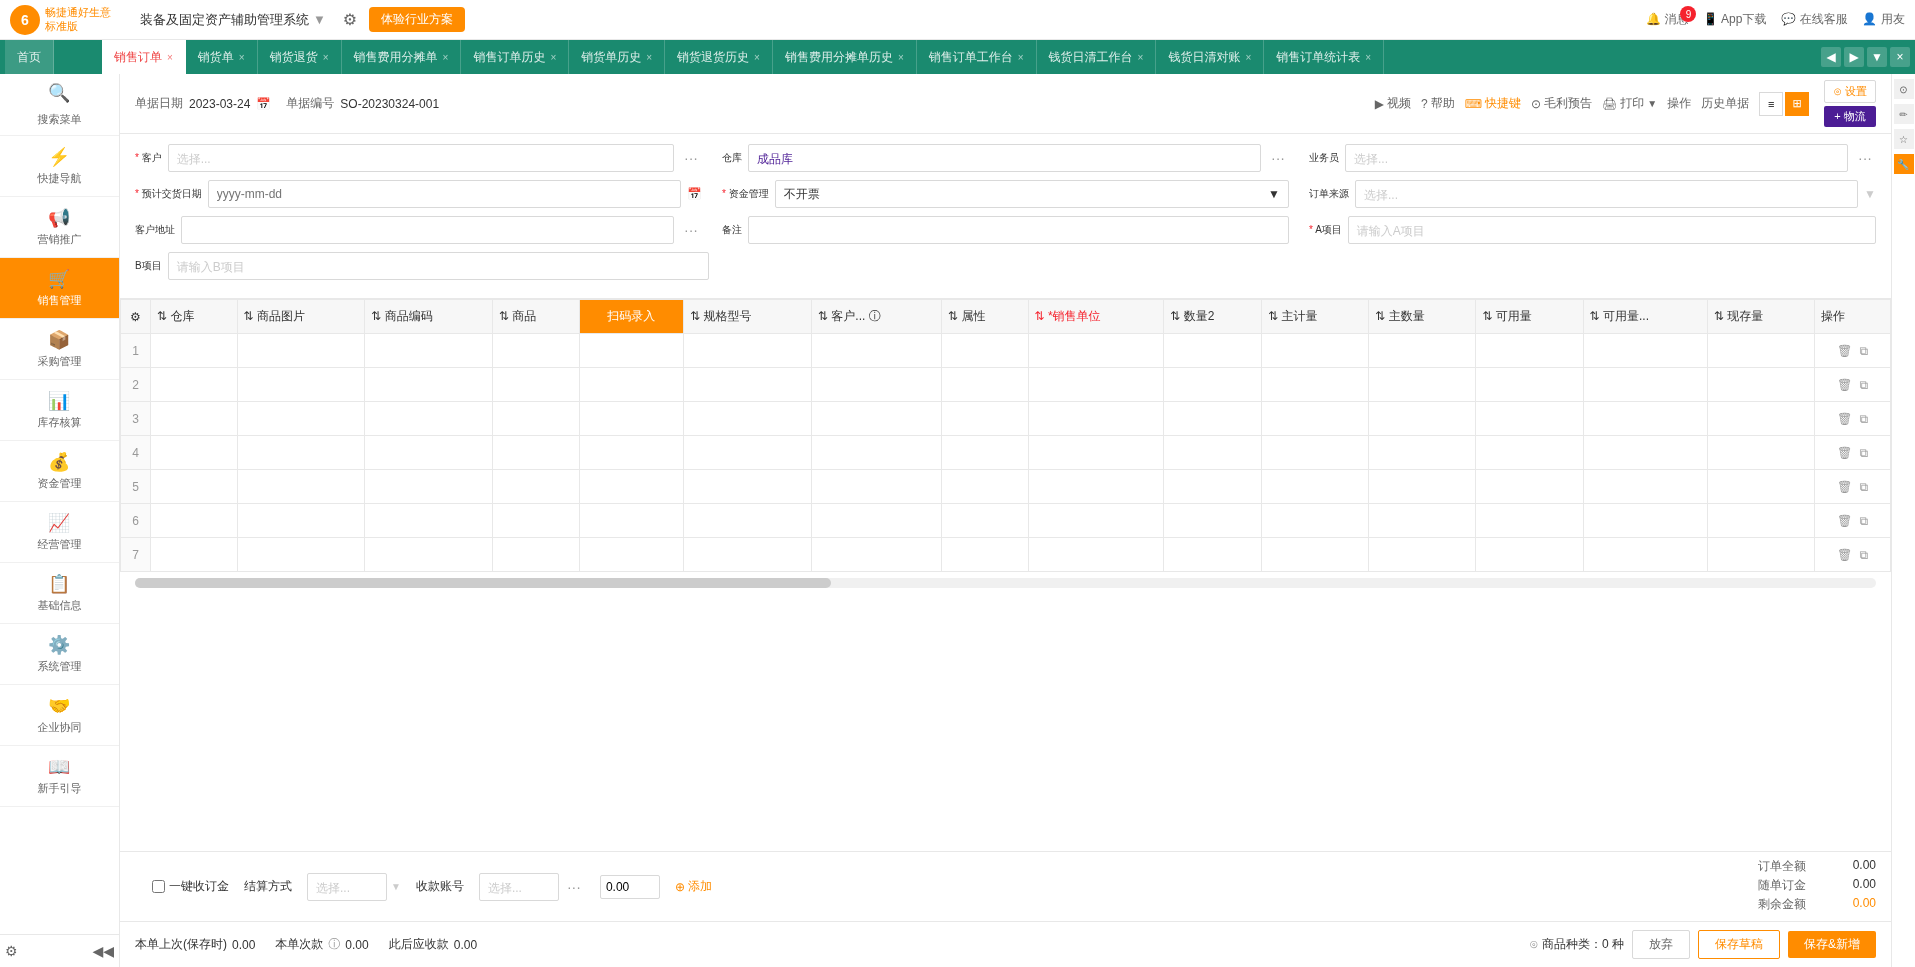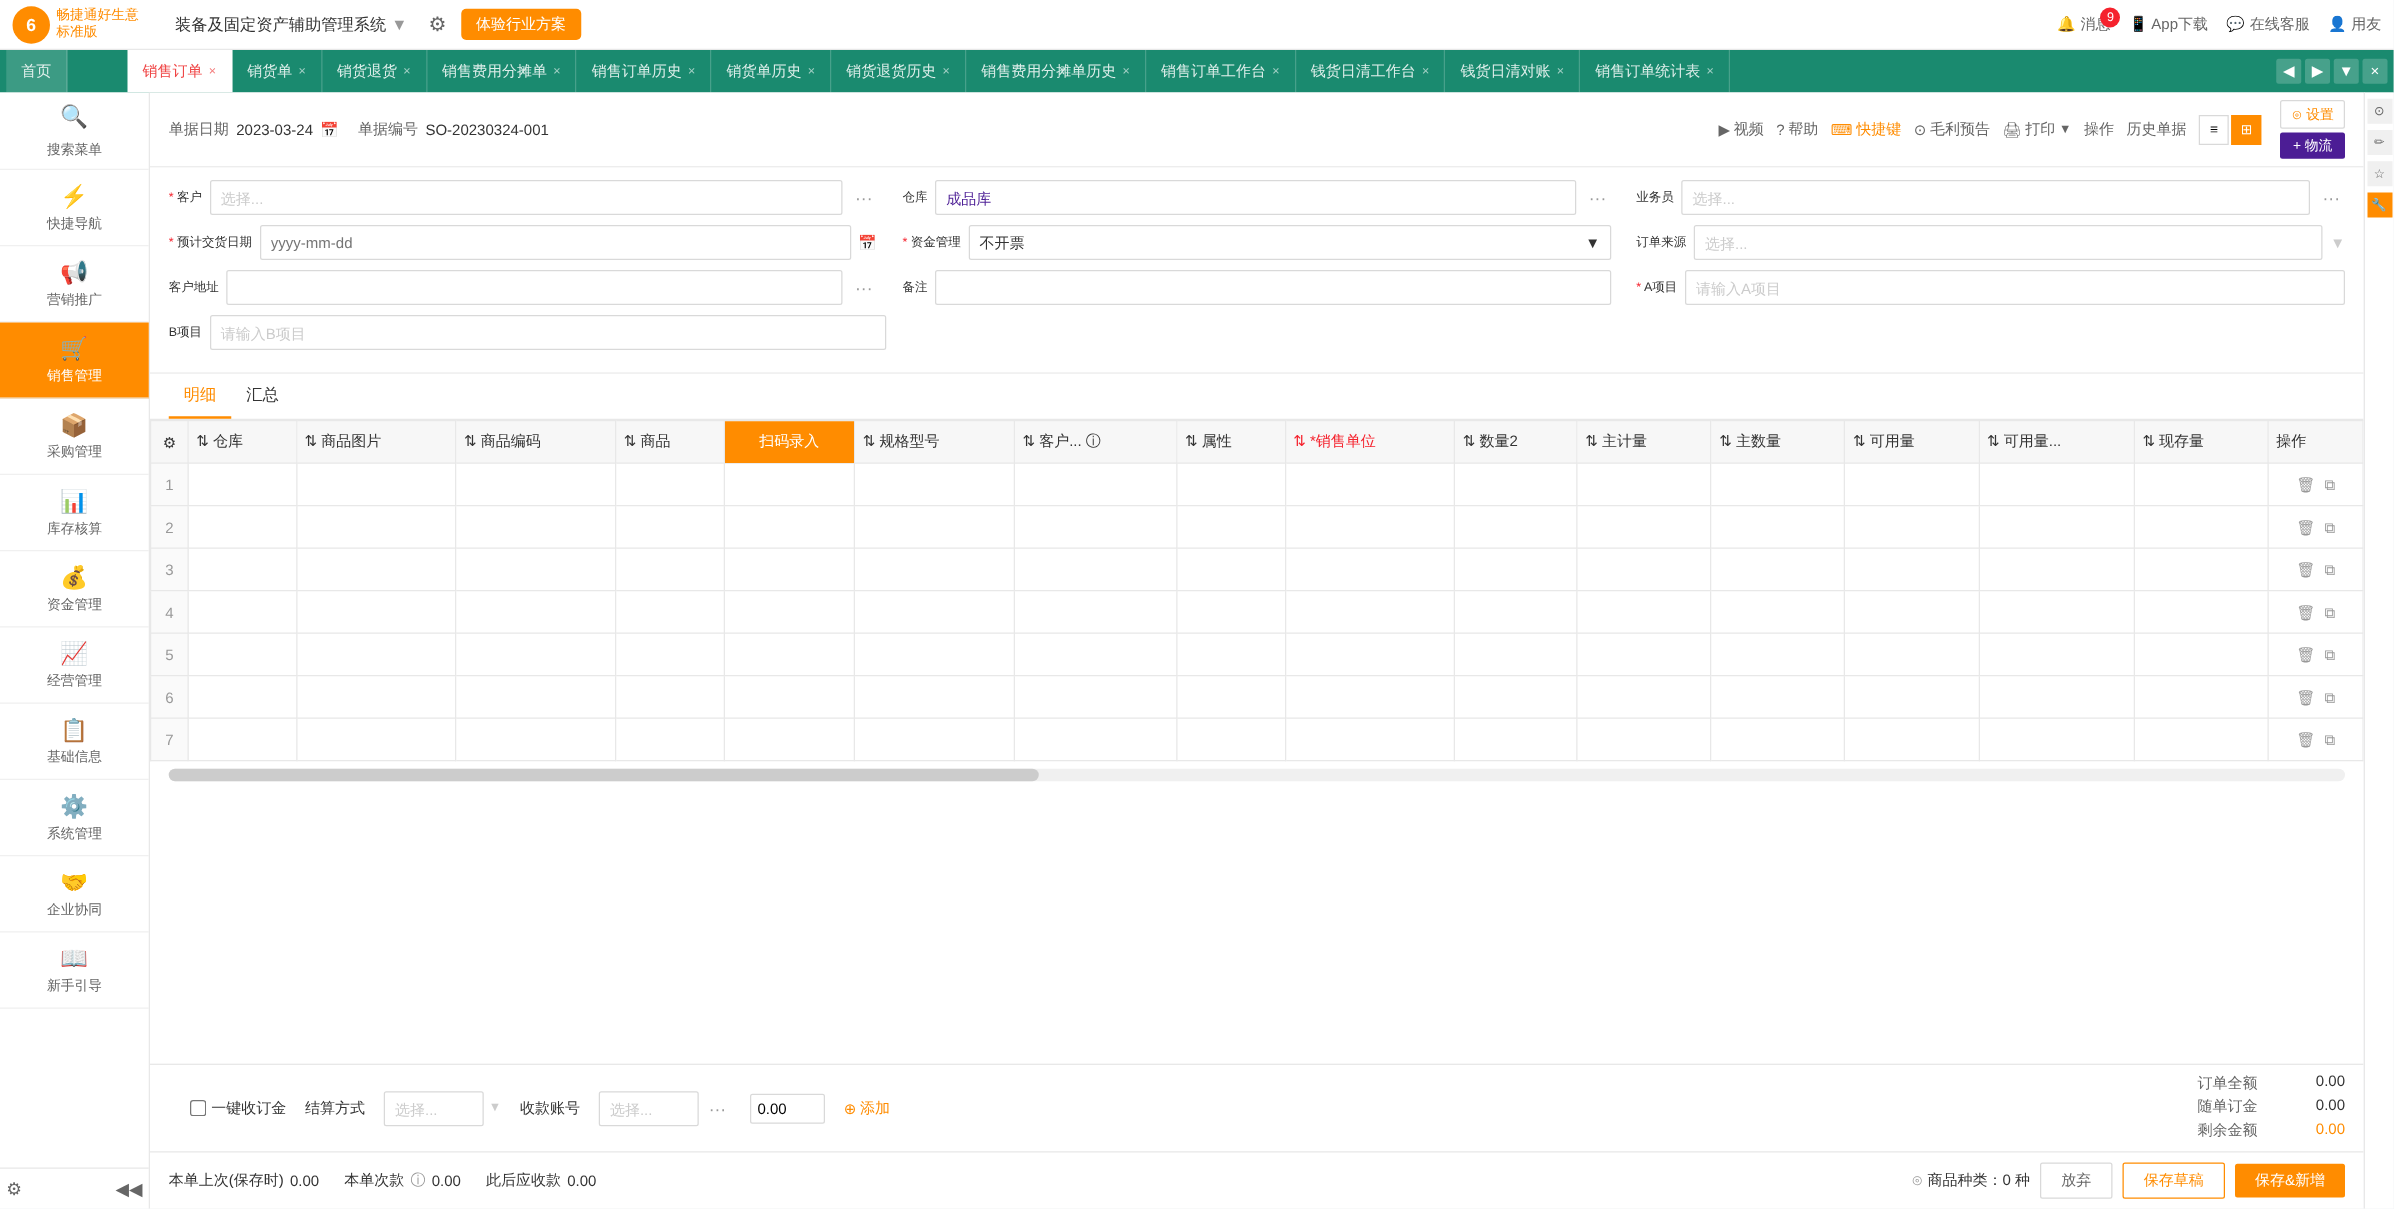--- a/index.html
+++ b/index.html
@@ -341,24 +341,20 @@
 
       <div class="form-row">
         <div class="form-field">
           <label>B项目</label>
           <div class="form-input-placeholder" style="color:#ccc;">请输入B项目</div>
         </div>
         <div style="flex:2;"></div>
       </div>
     </div>
 
-    <div class="detail-tabs">
-      <div class="detail-tab active">明细</div>
-      <div class="detail-tab">汇总</div>
-    </div>
 
     <div class="table-container">
       <table>
         <thead>
           <tr>
             <th style="width:30px; text-align:center;">⚙</th>
             <th><span class="th-sort">⇅ 仓库</span></th>
             <th><span class="th-sort">⇅ 商品图片</span></th>
             <th><span class="th-sort">⇅ 商品编码</span></th>
             <th><span class="th-sort">⇅ 商品</span></th>

